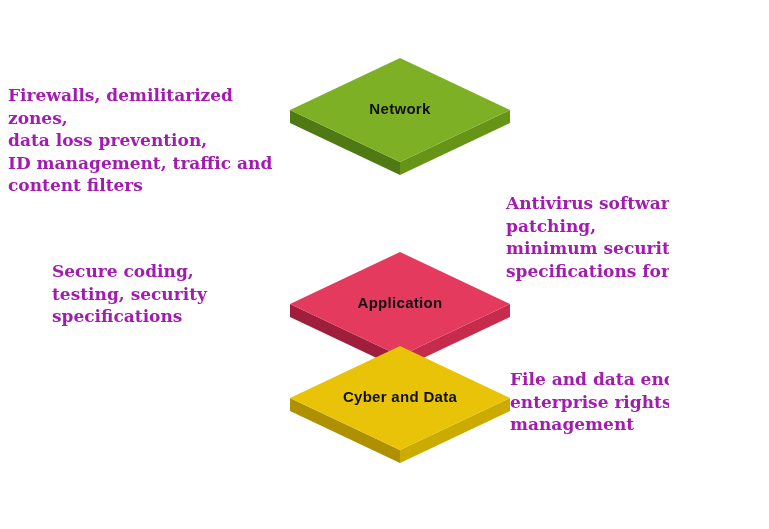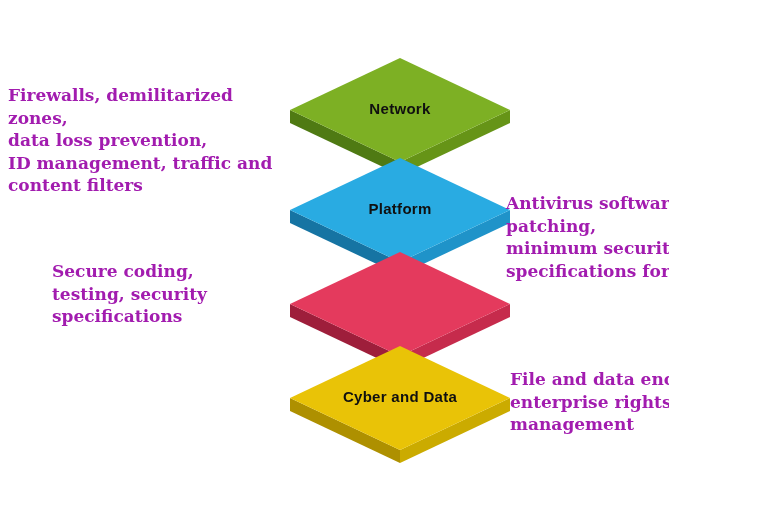--- a/index.html
+++ b/index.html
@@ -51,35 +51,28 @@
 
   <div class="layer" style="left:290px;top:58px;">
     <svg width="220" height="117" viewBox="0 0 220 117">
       <polygon points="0,52 110,104 110,117 0,65" fill="#4f7a13"></polygon>
       <polygon points="110,104 220,52 220,65 110,117" fill="#669417"></polygon>
       <polygon points="110,0 220,52 110,104 0,52" fill="#7db024"></polygon>
     </svg>
     <div class="layer-label">Network</div>
   </div>
 
-  <div class="layer" style="left:290px;top:158px;">
-    <svg width="220" height="117" viewBox="0 0 220 117">
-      <polygon points="0,52 110,104 110,117 0,65" fill="#1674a3"></polygon>
-      <polygon points="110,104 220,52 220,65 110,117" fill="#1f93c9"></polygon>
-      <polygon points="110,0 220,52 110,104 0,52" fill="#29abe2"></polygon>
-    </svg>
-    <div class="layer-label">Platform</div>
-  </div>
 
   <div class="layer" style="left:290px;top:252px;">
     <svg width="220" height="117" viewBox="0 0 220 117">
       <polygon points="0,52 110,104 110,117 0,65" fill="#9e1e3b"></polygon>
       <polygon points="110,104 220,52 220,65 110,117" fill="#c62b4c"></polygon>
       <polygon points="110,0 220,52 110,104 0,52" fill="#e43a5d"></polygon>
     </svg>
+    <div class="layer-label">Application</div>
   </div>
 
   <div class="layer" style="left:290px;top:346px;">
     <svg width="220" height="117" viewBox="0 0 220 117">
       <polygon points="0,52 110,104 110,117 0,65" fill="#ae9000"></polygon>
       <polygon points="110,104 220,52 220,65 110,117" fill="#cbab00"></polygon>
       <polygon points="110,0 220,52 110,104 0,52" fill="#e9c307"></polygon>
     </svg>
     <div class="layer-label">Cyber and Data</div>
   </div>

